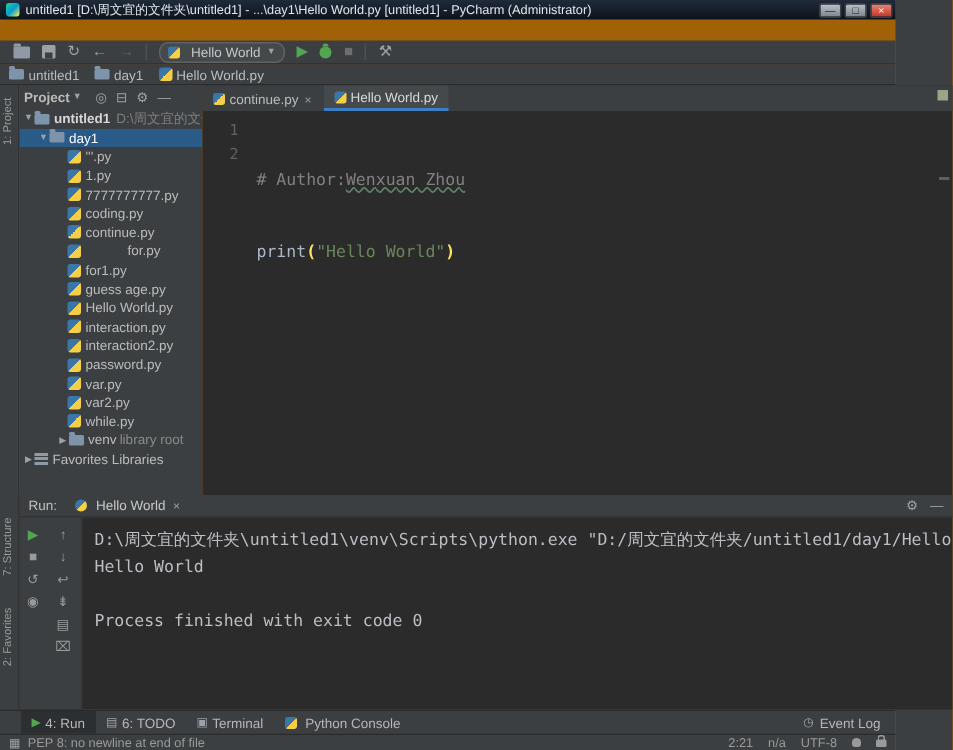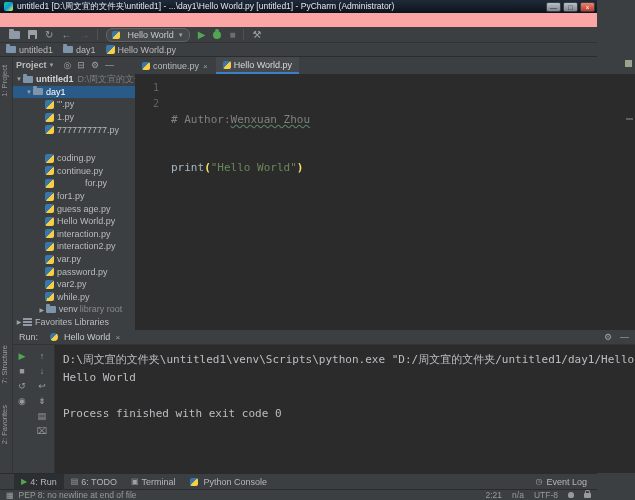--- a/index.html
+++ b/index.html
@@ -1,18 +1,18 @@
 <!DOCTYPE html>
 <html><head>
 <meta charset="utf-8">
 <style>
   html,body{margin:0;padding:0;}
   body{width:635px;height:500px;overflow:hidden;background:#3c3f41;
        font-family:"Liberation Sans",sans-serif;-webkit-font-smoothing:antialiased;}
-  .app{position:relative;width:597px;height:500px;background:#fca5a5;font-size:9px;color:#bbbbbb;}
+  .app{position:relative;width:597px;height:500px;background:#a16207;font-size:9px;color:#bbbbbb;}
 
   
   .titlebar{position:absolute;top:0;left:0;right:0;height:13px;
     background:linear-gradient(#202a38,#0d131c);display:flex;align-items:center;padding:0 2px;}
   .pc-logo{width:9px;height:9px;margin:0 4px 0 2px;border-radius:2px;flex:none;
     background:linear-gradient(135deg,#21d789 0%,#089ad6 50%,#fcf84a 100%);}
   .title-text{font-size:8.5px;color:#dfe6ef;white-space:nowrap;overflow:hidden;flex:1;}
   .win-controls{display:flex;gap:2px;margin-left:4px;}
   .wbtn{width:15px;height:10px;border-radius:2px;background:linear-gradient(#b9bfc6,#7e868f);
     color:#1a1f26;font-size:7px;line-height:10px;text-align:center;border:1px solid #3a3f46;box-sizing:border-box;}
@@ -210,21 +210,21 @@
           <span>'''.py</span>
         </div>
       <div class="trow" style="padding-left:32px;">
           <span class="py-icon"></span>
           <span>1.py</span>
         </div>
       <div class="trow" style="padding-left:32px;">
           <span class="py-icon"></span>
           <span>7777777777.py</span>
         </div>
-      <div class="trow" style="padding-left:32px;margin-top:16px;">
+      <div class="trow" style="padding-left:32px;">
           <span class="py-icon"></span>
           <span>coding.py</span>
         </div>
       <div class="trow" style="padding-left:32px;">
           <span class="py-icon"></span>
           <span>continue.py</span>
         </div>
       <div class="trow" style="padding-left:32px;gap:28px;">
           <span class="py-icon"></span>
           <span>for.py</span>
@@ -244,25 +244,25 @@
       <div class="trow" style="padding-left:32px;">
           <span class="py-icon"></span>
           <span>interaction.py</span>
         </div>
       <div class="trow" style="padding-left:32px;">
           <span class="py-icon"></span>
           <span>interaction2.py</span>
         </div>
       <div class="trow" style="padding-left:32px;">
           <span class="py-icon"></span>
+          <span>password.py</span>
+        </div>
+      <div class="trow" style="padding-left:32px;">
+          <span class="py-icon"></span>
           <span>var.py</span>
-        </div>
-      <div class="trow" style="padding-left:32px;">
-          <span class="py-icon"></span>
-          <span>password.py</span>
         </div>
       <div class="trow" style="padding-left:32px;">
           <span class="py-icon"></span>
           <span>var2.py</span>
         </div>
       <div class="trow" style="padding-left:32px;">
           <span class="py-icon"></span>
           <span>while.py</span>
         </div>
       <div class="trow" style="padding-left:12px;justify-content:center;">

